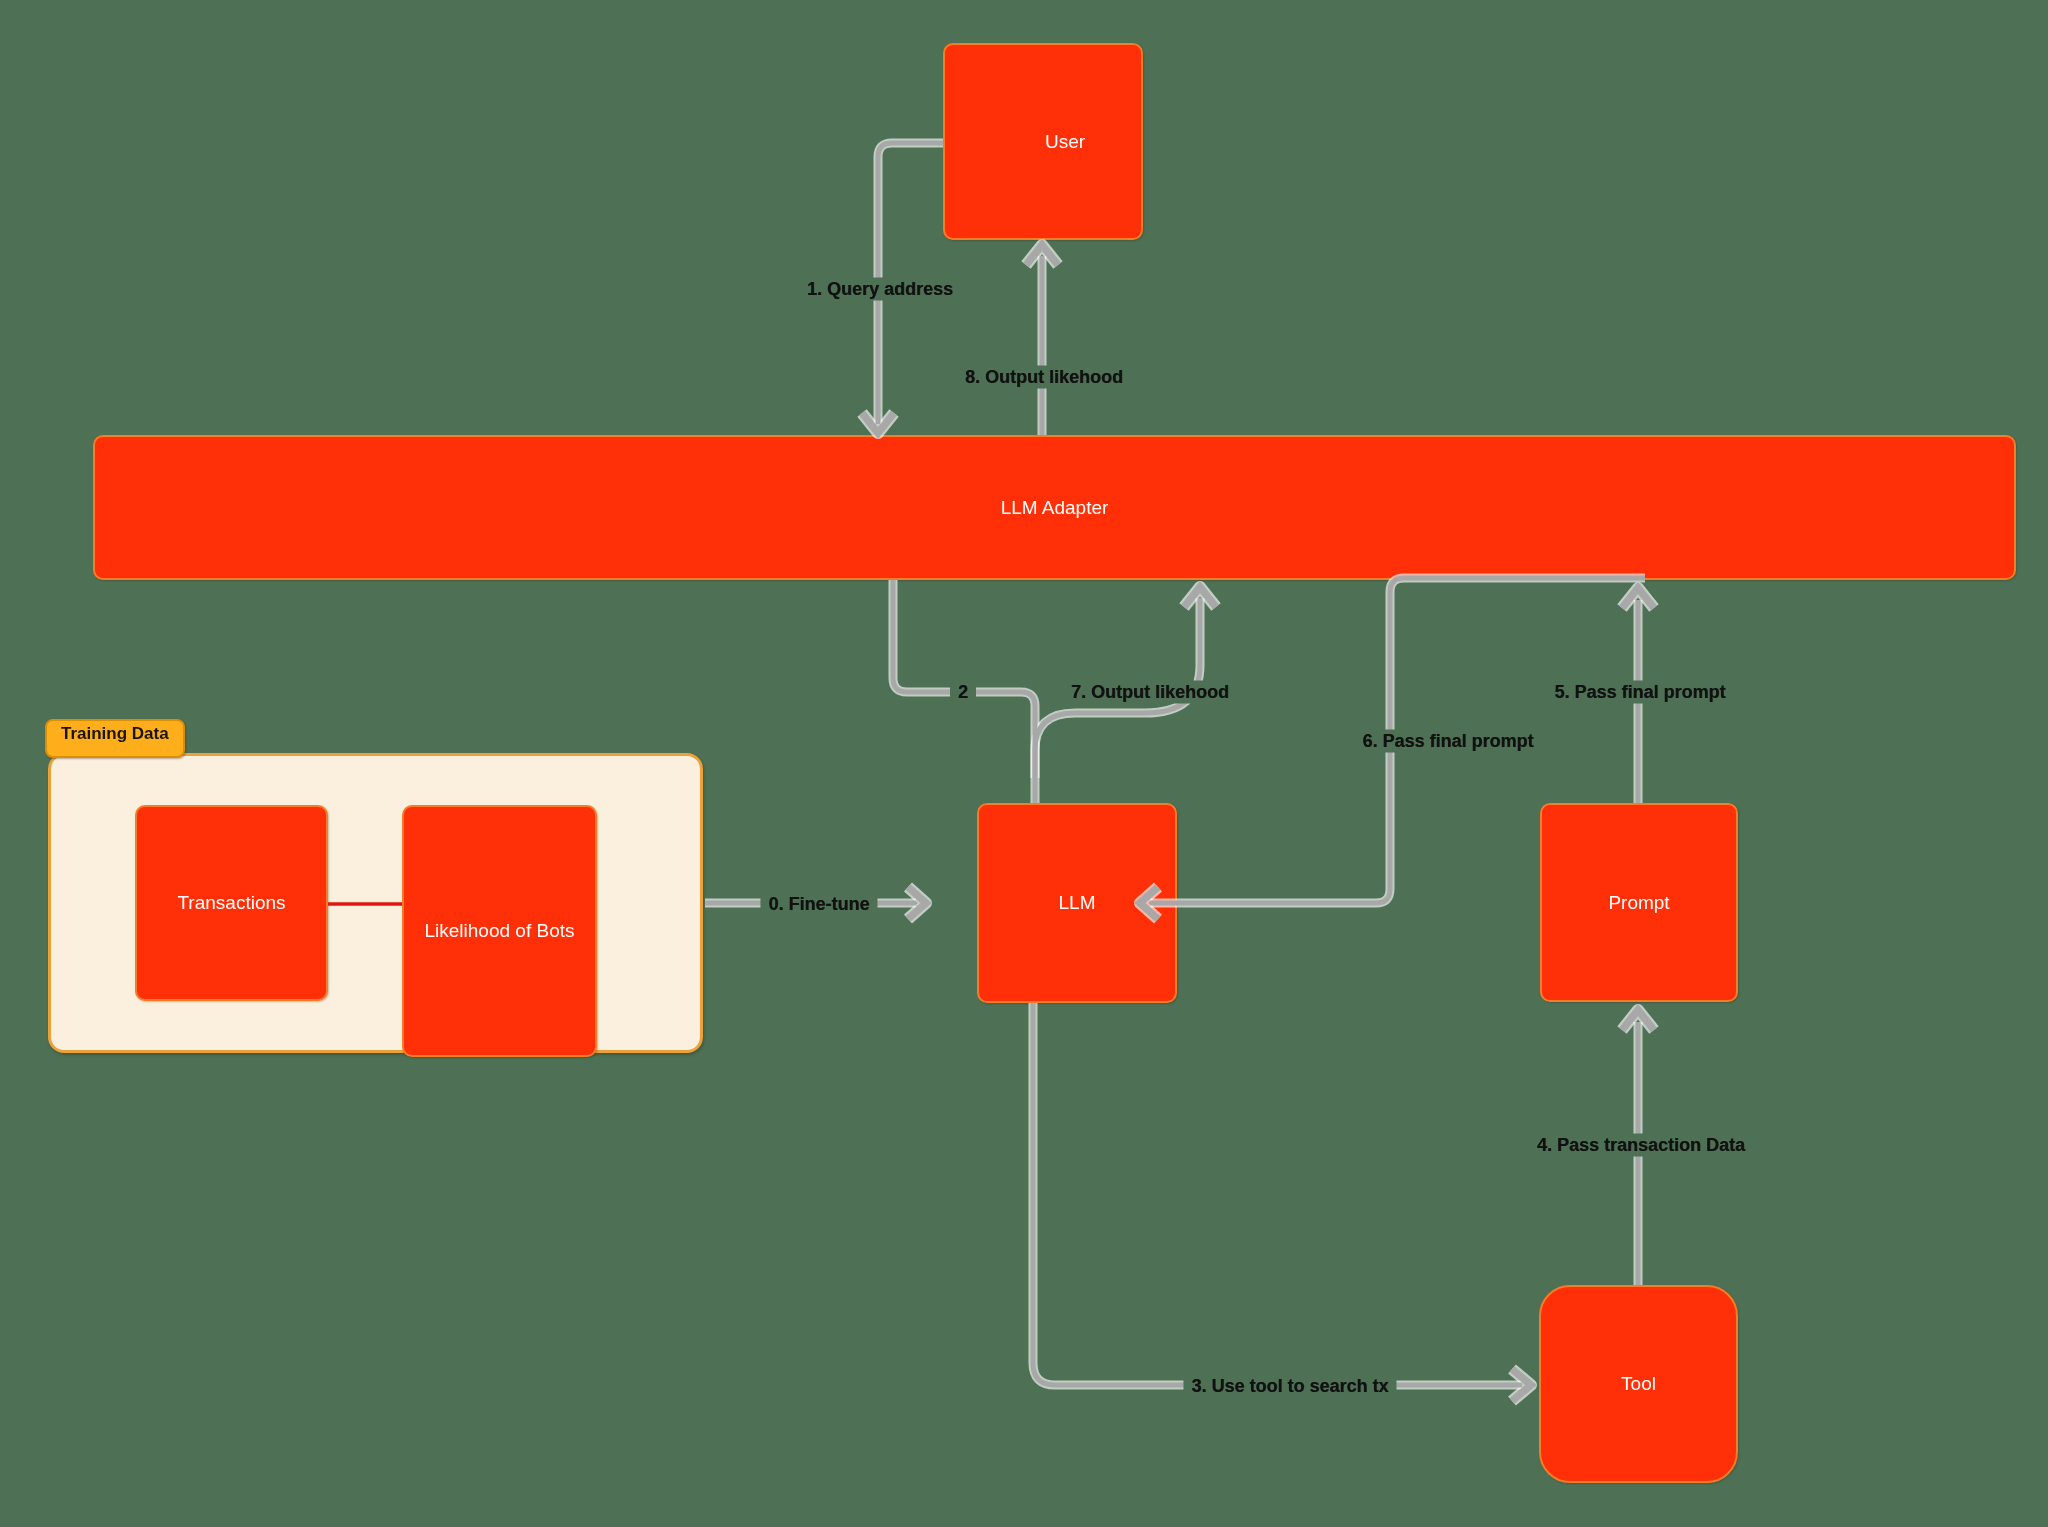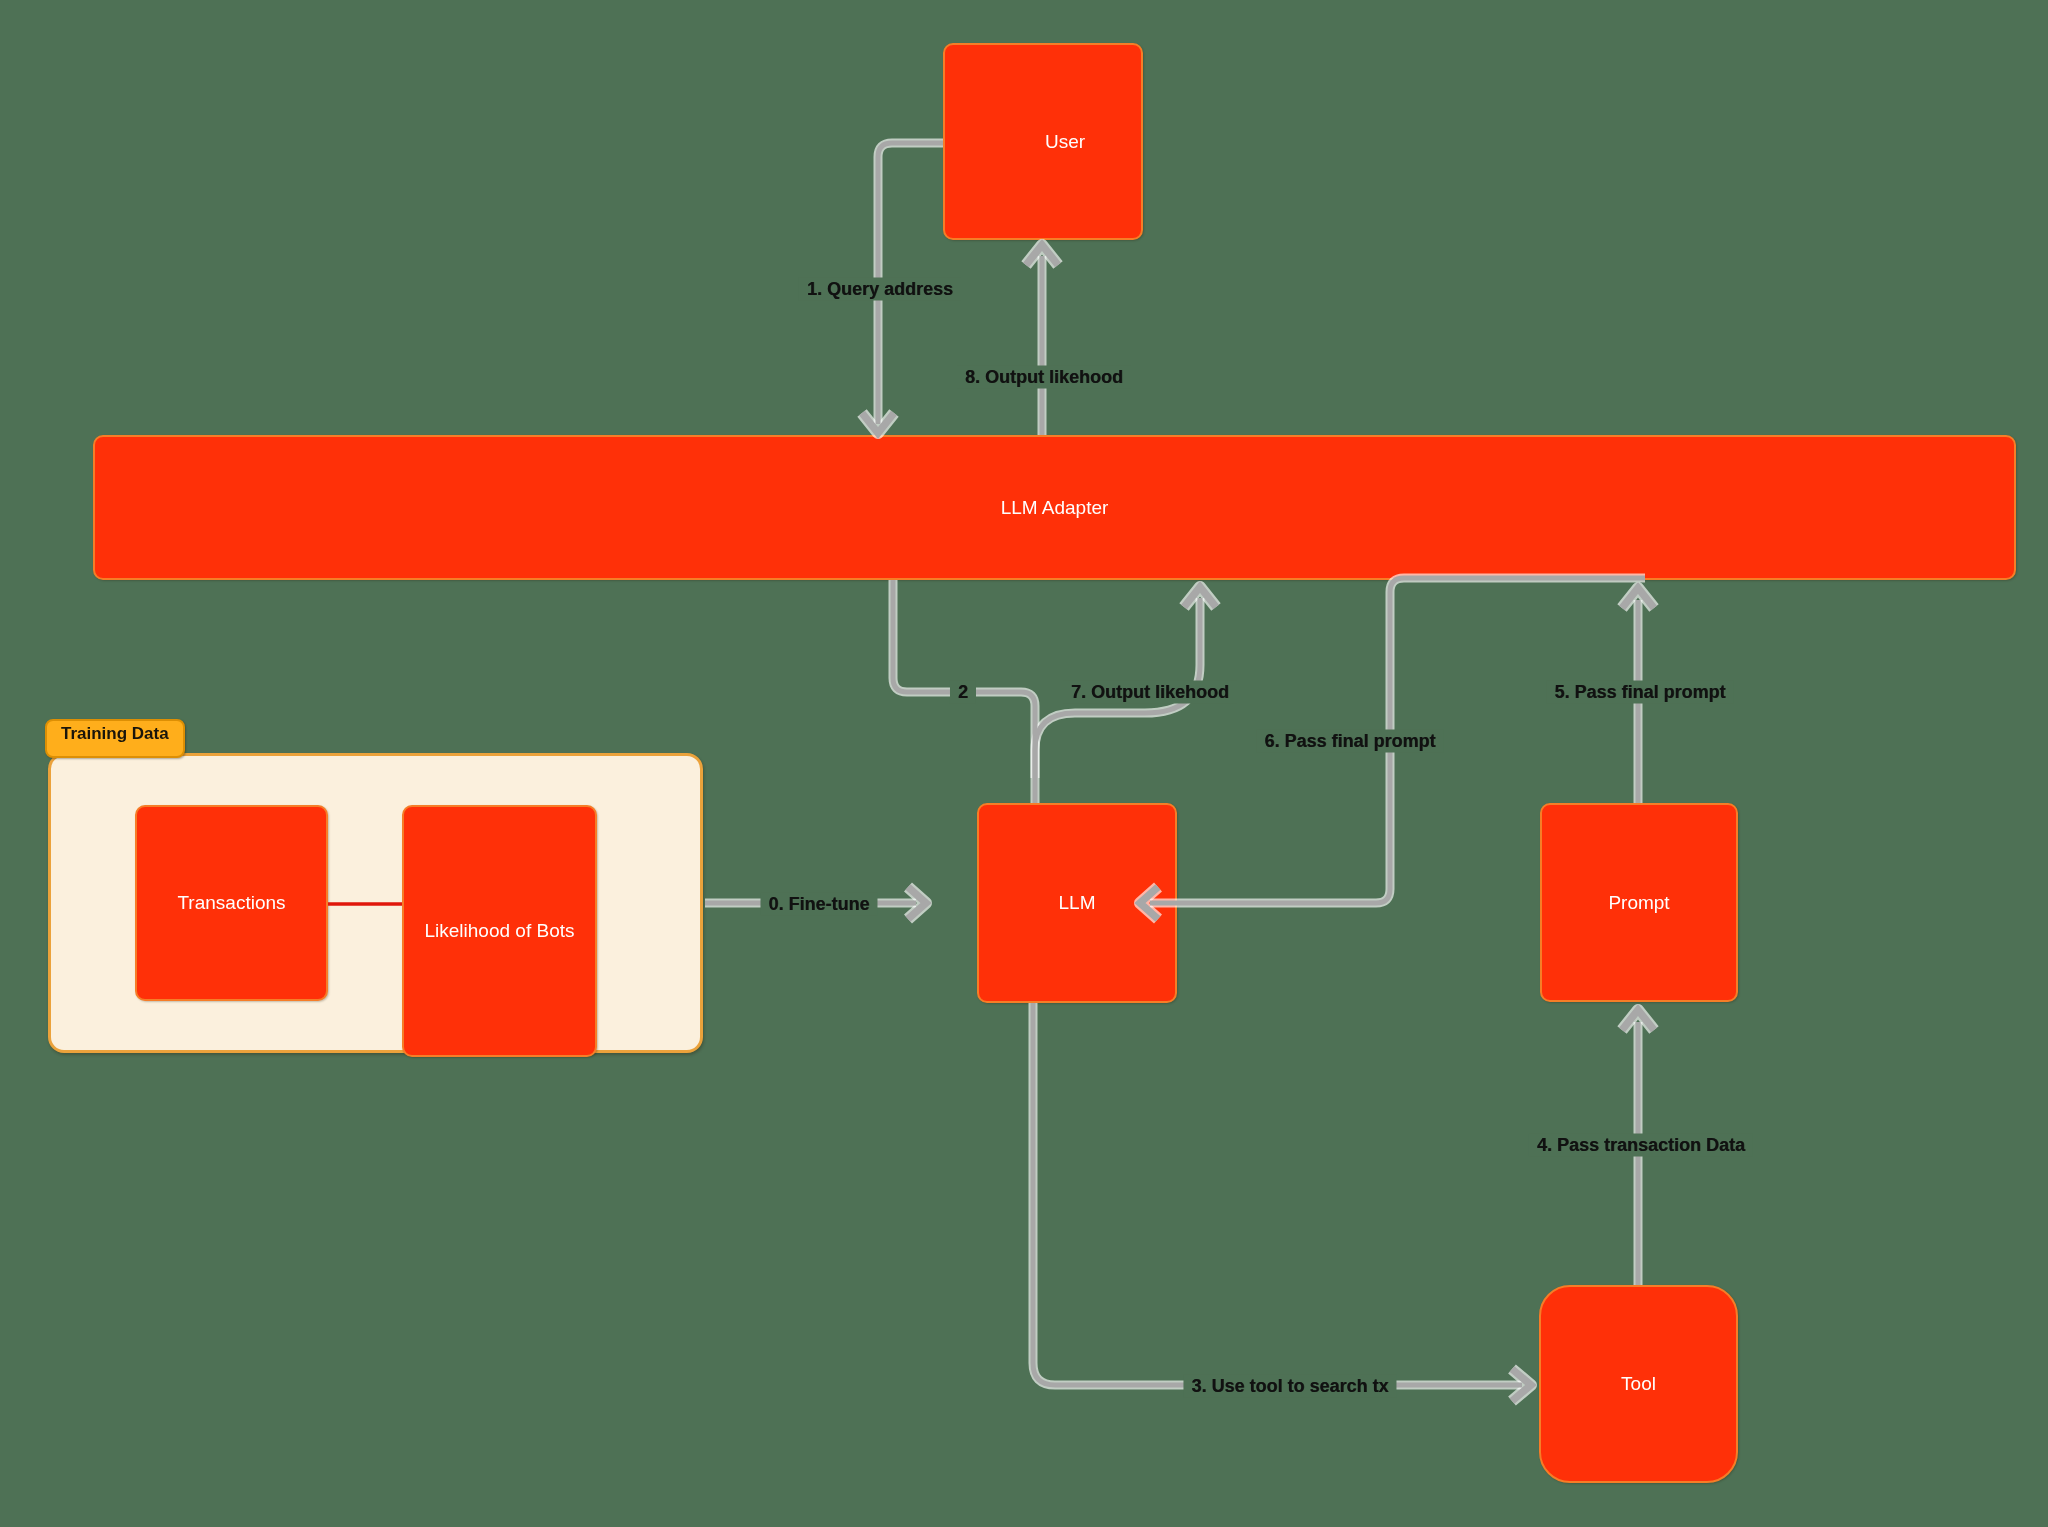--- a/index.html
+++ b/index.html
@@ -66,21 +66,21 @@
     color:var(--label-text,#111111);
     font-size:18px;font-weight:700;
     padding:1px 8px;white-space:nowrap;
     text-shadow:.5px .5px 0 rgba(0,0,0,.55);
   }
   #edge-label-e1{left:880px;top:289px;}
   #edge-label-e8{left:1044px;top:337px;margin-top:40px;}
   #edge-label-e2{left:963px;top:692px;}
   #edge-label-e7{left:1150px;top:692px;}
   #edge-label-e5{left:1640px;top:692px;}
-  #edge-label-e6{left:1350px;top:741px;}
+  #edge-label-e6{left:1448px;top:741px;}
   #edge-label-e0{left:819px;top:904px;}
   #edge-label-e4{left:1641px;top:1145px;}
   #edge-label-e3{left:1290px;top:1386px;}
 </style>
 </head>
 <body>
 
 <div id="canvas">
 
   <div id="training-container"></div>

